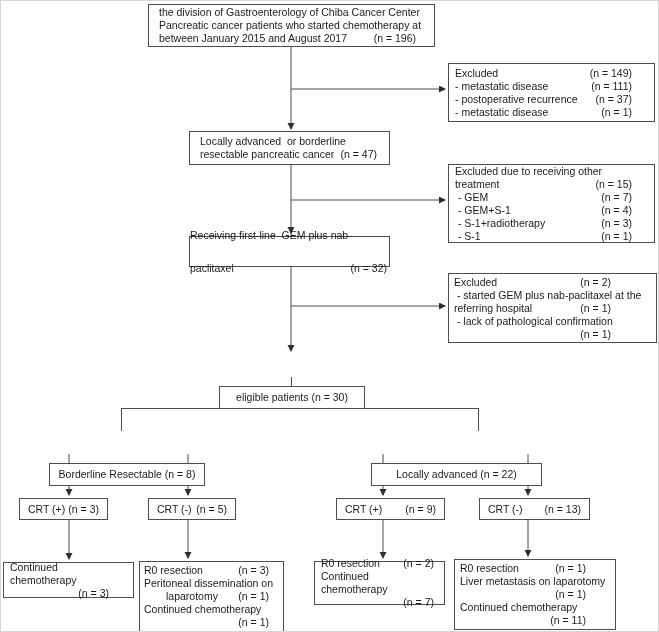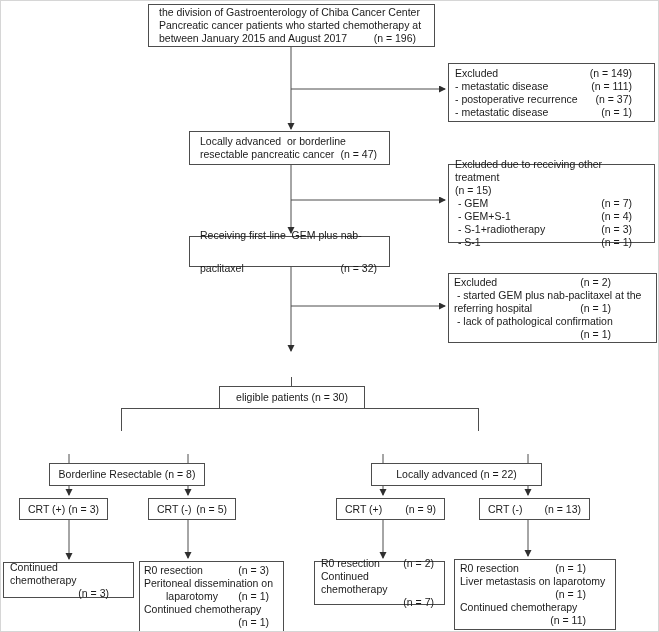--- a/index.html
+++ b/index.html
@@ -84,21 +84,21 @@
   <div class="box vflex" style="left:188px;top:130px;width:201px;height:34px;padding:3px 10px;">
     <div class="ln">Locally advanced  or borderline</div>
     <div class="row" style="padding-right:2px;">
       <span class="lbl">resectable pancreatic cancer</span>
       <span class="cnt">(n = 47)</span>
     </div>
   </div>
 
   <div class="box vflex" style="left:447px;top:163px;width:207px;height:79px;padding:1px 6px;">
     <div class="ln">Excluded due to receiving other</div>
-    <div class="row" style="padding-right:16px;flex-direction:column;">
+    <div class="row" style="padding-right:16px;">
       <span class="lbl">treatment</span>
       <span class="cnt">(n = 15)</span>
     </div>
     <div class="row" style="padding-right:16px;">
       <span class="lbl"> - GEM</span>
       <span class="cnt">(n = 7)</span>
     </div>
     <div class="row" style="padding-right:16px;">
       <span class="lbl"> - GEM+S-1</span>
       <span class="cnt">(n = 4)</span>
@@ -106,21 +106,21 @@
     <div class="row" style="padding-right:16px;">
       <span class="lbl"> - S-1+radiotherapy</span>
       <span class="cnt">(n = 3)</span>
     </div>
     <div class="row" style="padding-right:16px;">
       <span class="lbl"> - S-1</span>
       <span class="cnt">(n = 1)</span>
     </div>
   </div>
 
-  <div class="box vflex" style="left:188px;top:235px;width:201px;height:31px;padding:2px 10px;gap:20px;">
+  <div class="box vflex" style="left:188px;top:235px;width:201px;height:31px;padding:2px 0;gap:20px;">
     <div class="ln">Receiving first-line  GEM plus nab-</div>
     <div class="row" style="padding-right:2px;">
       <span class="lbl">paclitaxel</span>
       <span class="cnt">(n = 32)</span>
     </div>
   </div>
 
   <div class="box vflex" style="left:447px;top:272px;width:209px;height:70px;padding:2px 5px;">
     <div class="row" style="padding-right:40px;">
       <span class="lbl">Excluded</span>

